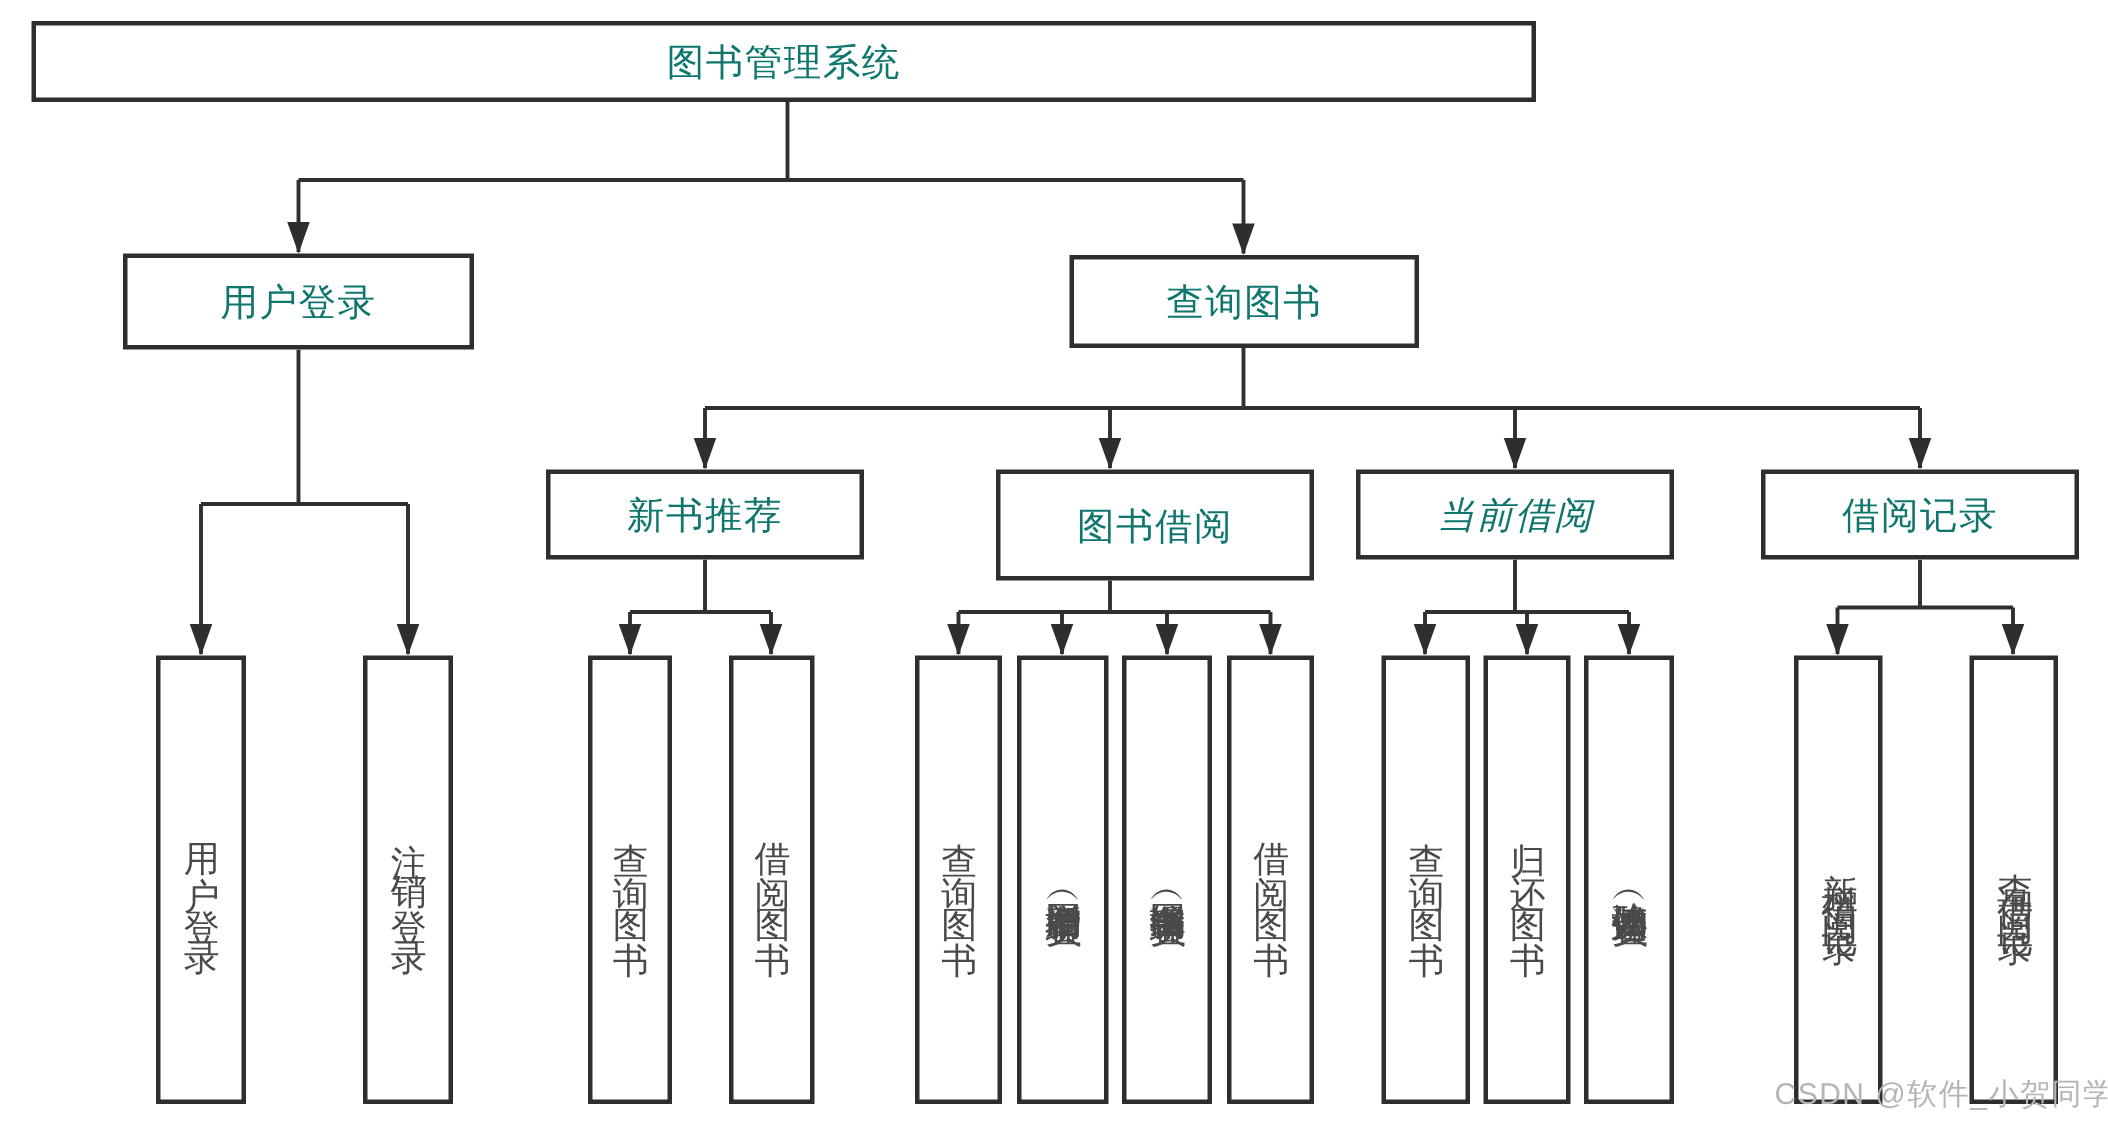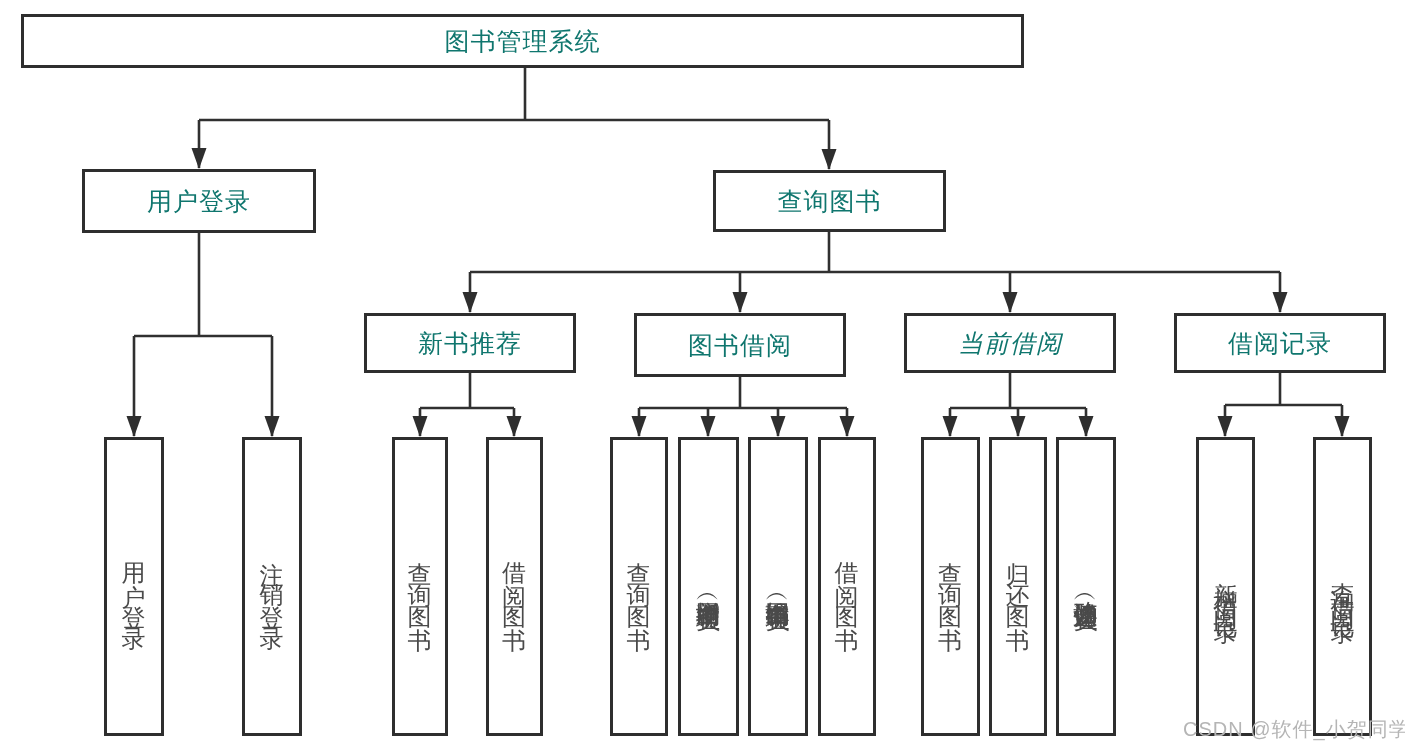--- a/index.html
+++ b/index.html
@@ -109,21 +109,21 @@
   <div class="box" style="left:82px;top:169px;width:234px;height:64px;">
     <span>用户登录</span>
   </div>
   <div class="box" style="left:713px;top:170px;width:233px;height:62px;">
     <span>查询图书</span>
   </div>
 
   <div class="box" style="left:364px;top:313px;width:212px;height:60px;">
     <span>新书推荐</span>
   </div>
-  <div class="box" style="left:634px;top:313px;width:212px;height:64px;align-items:center;">
+  <div class="box" style="left:664px;top:313px;width:212px;height:74px;align-items:center;">
     <span>图书借阅</span>
   </div>
   <div class="box" style="left:904px;top:313px;width:212px;height:60px;font-style:italic;">
     <span>当前借阅</span>
   </div>
   <div class="box" style="left:1174px;top:313px;width:212px;height:60px;">
     <span>借阅记录</span>
   </div>
 
   <div class="leaf len4" style="left:104px;top:437px;width:60px;height:299px;">

